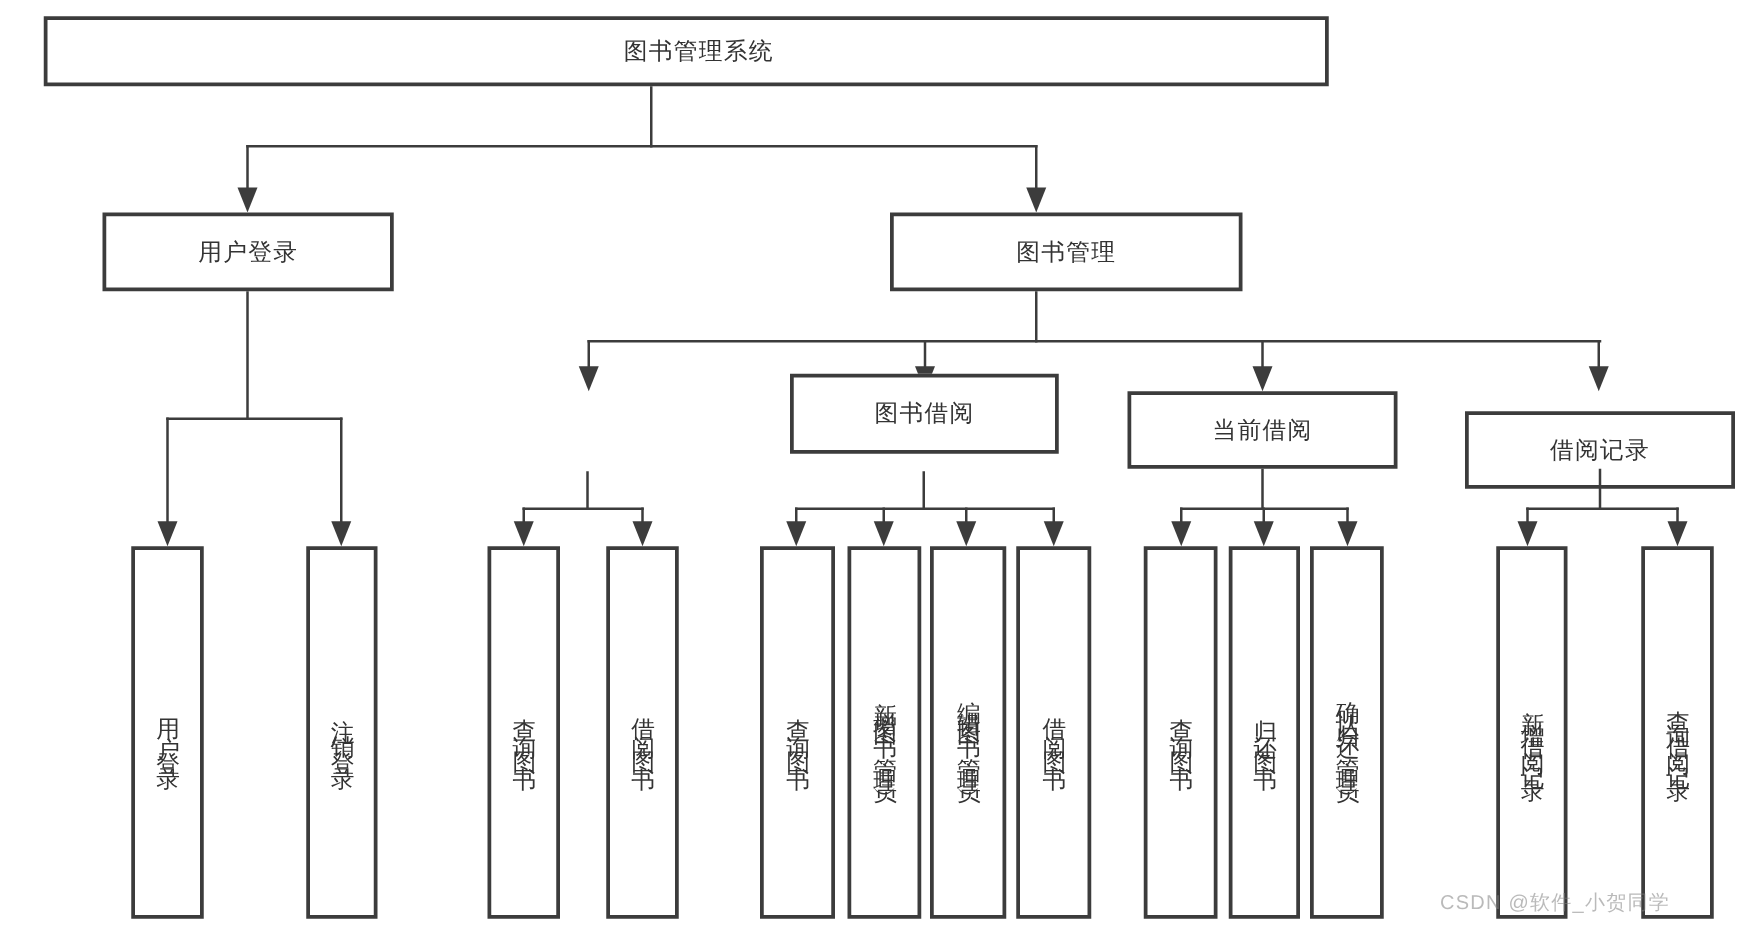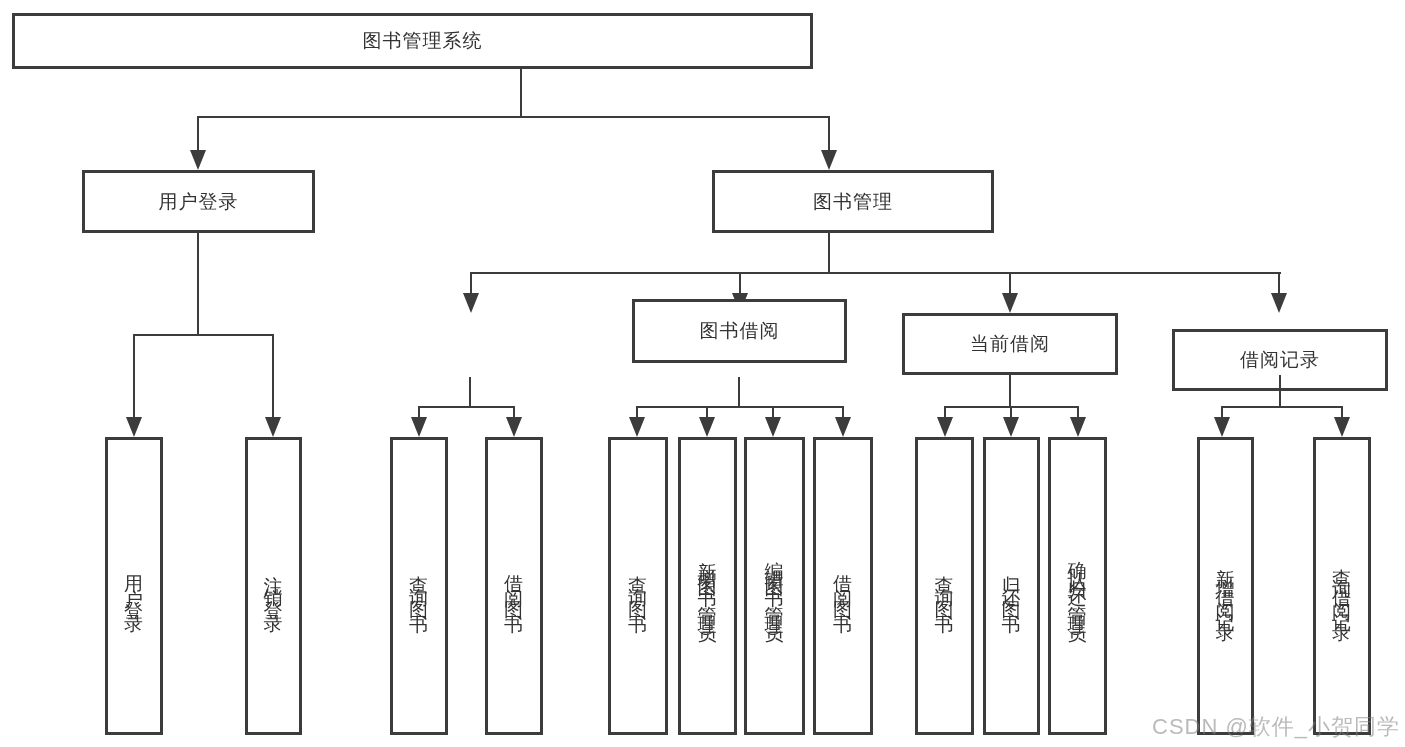--- a/index.html
+++ b/index.html
@@ -40,33 +40,33 @@
     position: absolute;
     width: 0; height: 0;
     border-left: 8px solid transparent;
     border-right: 8px solid transparent;
     border-top: 20px solid #3c3c3c;
   }
   .watermark {
     position: absolute;
     left: 1152px;
     top: 712px;
-    font-size: 22px;
+    font-size: 16px;
     color: rgba(130, 130, 130, 0.55);
     letter-spacing: 1px;
     white-space: nowrap;
     z-index: 10;
   }
 </style>
 </head>
 <body>
 
 <div class="stage">
 
-  <div class="box" style="left:12px; top:13px; width:801px; height:56px;padding-left:20px;">
+  <div class="box" style="left:35px; top:13px; width:1028px; height:56px;padding-left:20px;">
     <span>图书管理系统</span>
   </div>
 
   <div class="vline" style="left:520px; top:69px; height:49px;"></div>
   <div class="hline" style="left:197px; top:116px; width:633px;"></div>
   <div class="vline" style="left:197px; top:116px; height:36px;"></div>
   <div class="arrow" style="left:190px; top:150px;"></div>
   <div class="vline" style="left:828px; top:116px; height:36px;"></div>
   <div class="arrow" style="left:821px; top:150px;"></div>
 

